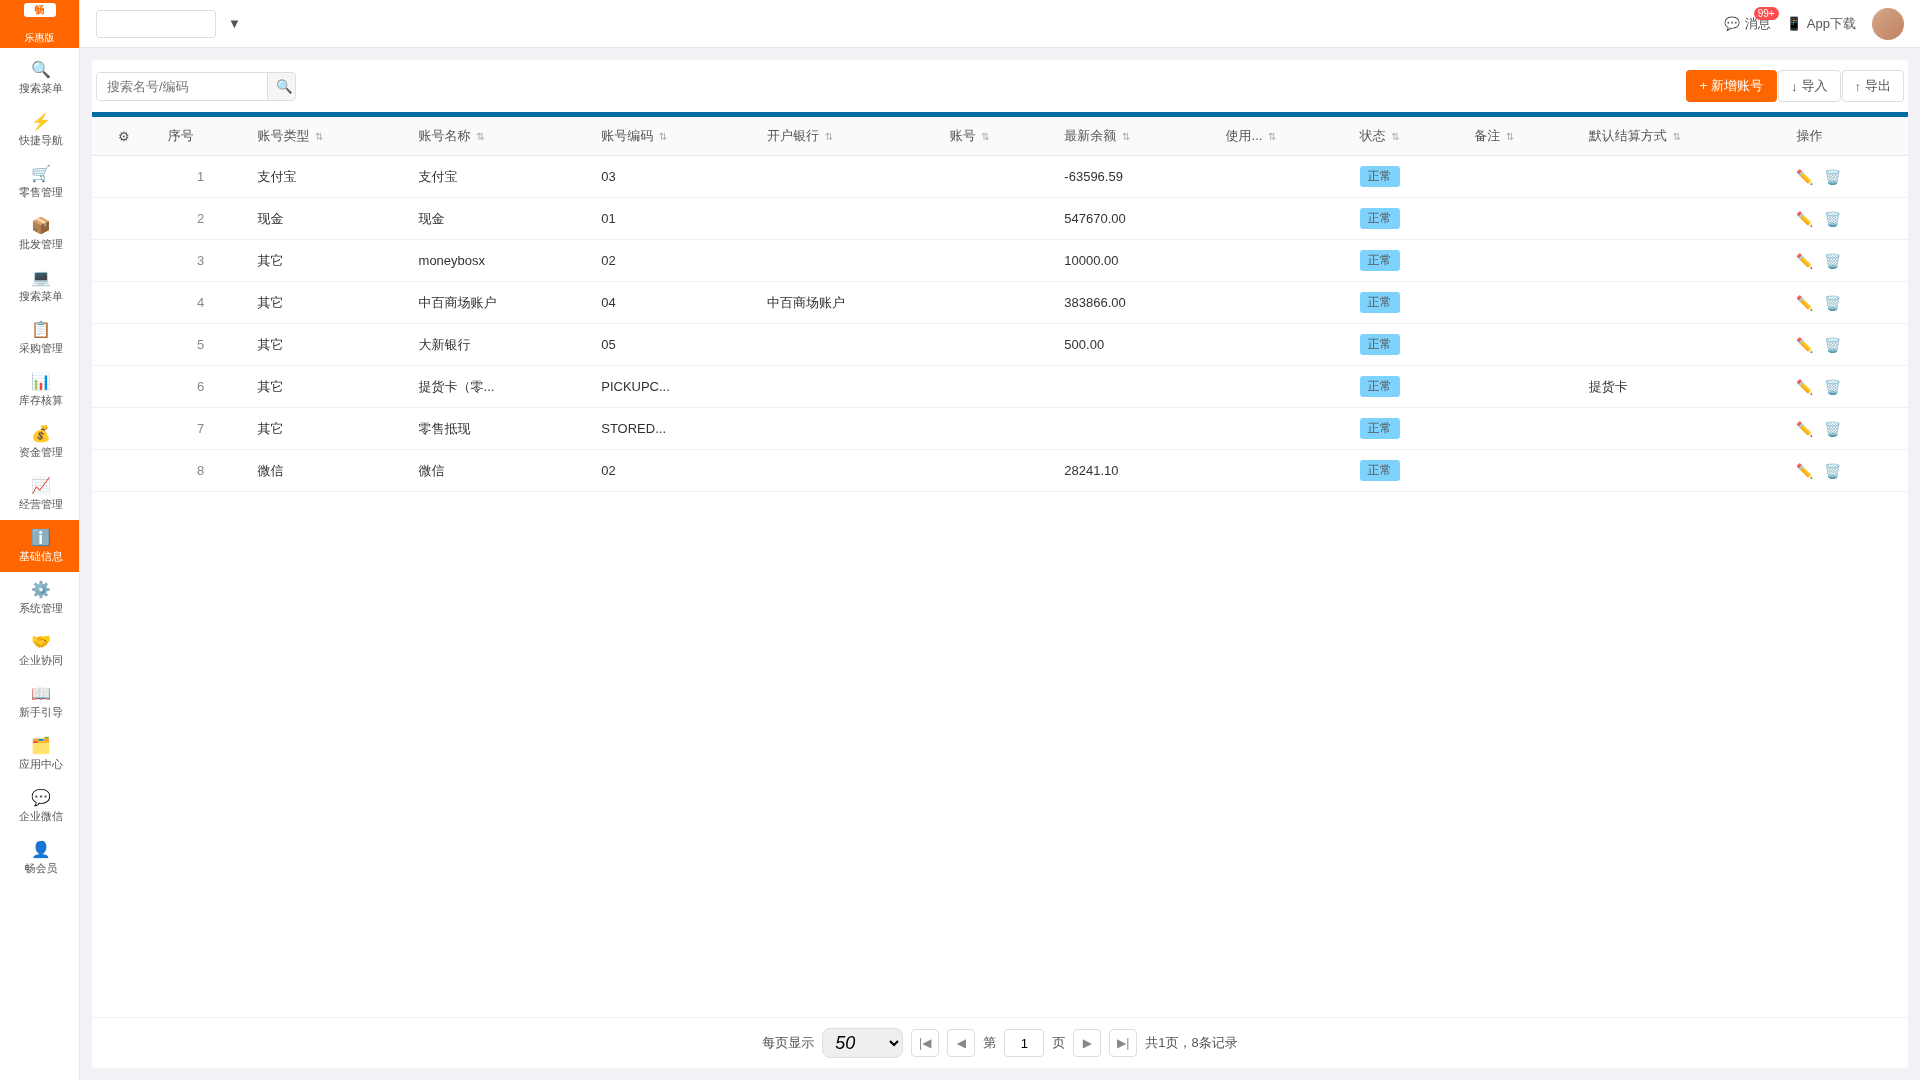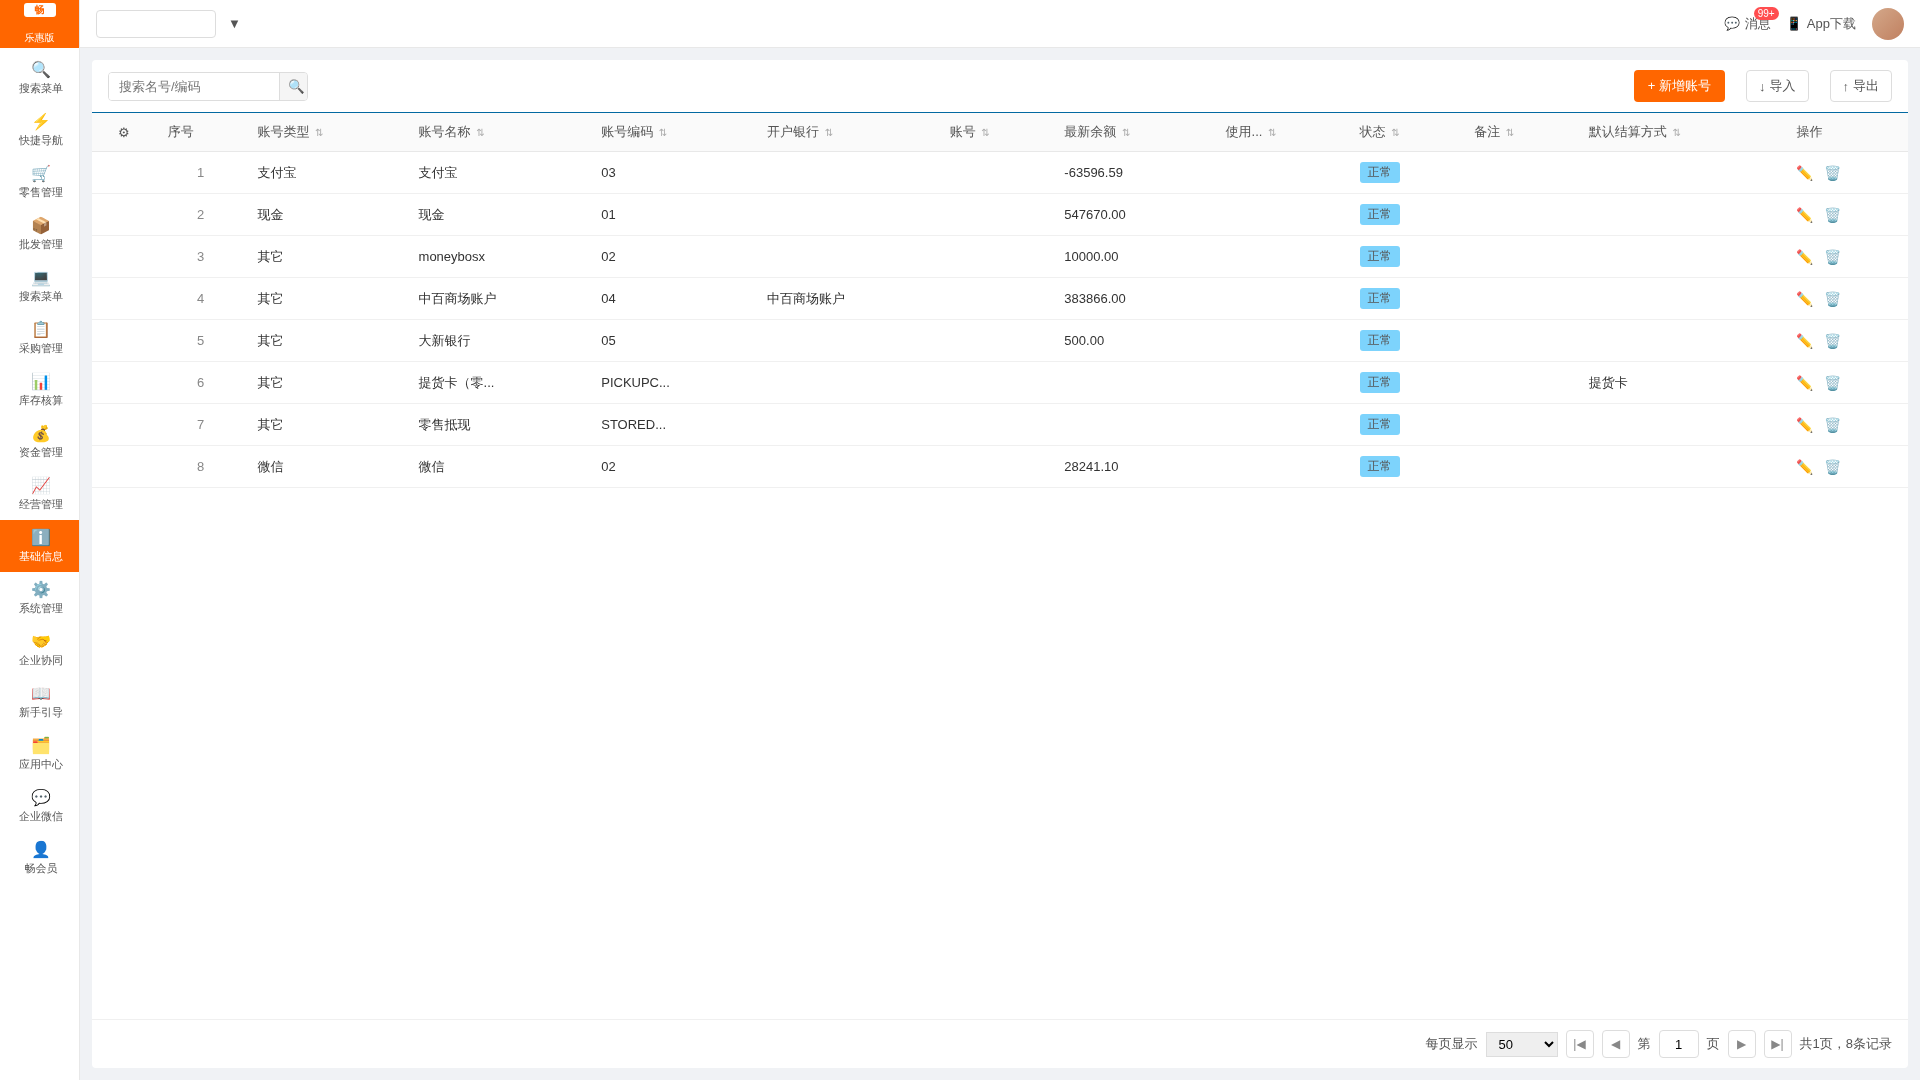--- a/index.html
+++ b/index.html
@@ -225,22 +225,22 @@
       display: flex;
       flex-direction: column;
       overflow: hidden;
     }
 
     
     .toolbar-row {
       display: flex;
       align-items: center;
       justify-content: space-between;
-      padding: 10px 16px;
-      border-bottom: 1px solid #0369a1;
+      padding: 10px 4px;
+      border-bottom: 5px solid #0369a1;
     }
     .search-box {
       display: flex;
       align-items: center;
       border: 1px solid #ddd;
       border-radius: 4px;
       overflow: hidden;
       width: 200px;
     }
     .search-input {
@@ -255,21 +255,21 @@
       background: #f5f5f5;
       border: none;
       border-left: 1px solid #ddd;
       padding: 6px 8px;
       cursor: pointer;
       color: #888;
     }
     .toolbar-right {
       display: flex;
       align-items: center;
-      gap: 21px;
+      gap: 1px;
     }
     .btn-primary {
       background: #ff6600;
       color: #fff;
       border: none;
       border-radius: 4px;
       padding: 7px 14px;
       cursor: pointer;
       font-size: 13px;
       display: flex;
@@ -344,35 +344,36 @@
     .action-icon {
       cursor: pointer;
       color: #aaa;
       font-size: 14px;
     }
 
     
     .pagination-bar {
       display: flex;
       align-items: center;
-      justify-content: flex-end;
+      justify-content: center;
       padding: 10px 16px;
       border-top: 1px solid #f0f0f0;
       gap: 8px;
       font-size: 13px;
       color: #555;
       flex-shrink: 0;
     }
     .page-size-select {
       border: 1px solid #ddd;
-      border-radius: 0;
+      border-radius: 8px;
       padding: 3px 20px 3px 8px;
-      font-size: 13px;
+      font-size: 18px;
       outline: none;
       cursor: pointer;
+      font-style: italic;
     }
     .page-nav-btn {
       width: 28px;
       height: 28px;
       border: 1px solid #ddd;
       border-radius: 4px;
       background: #fff;
       cursor: pointer;
       display: flex;
       align-items: center;

